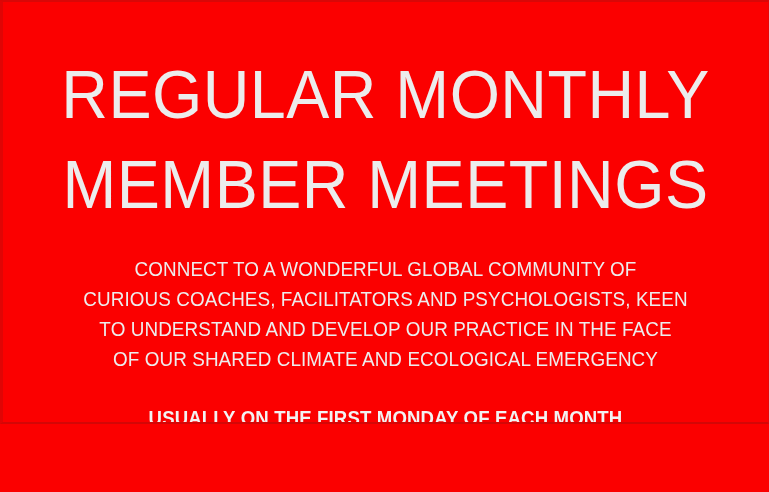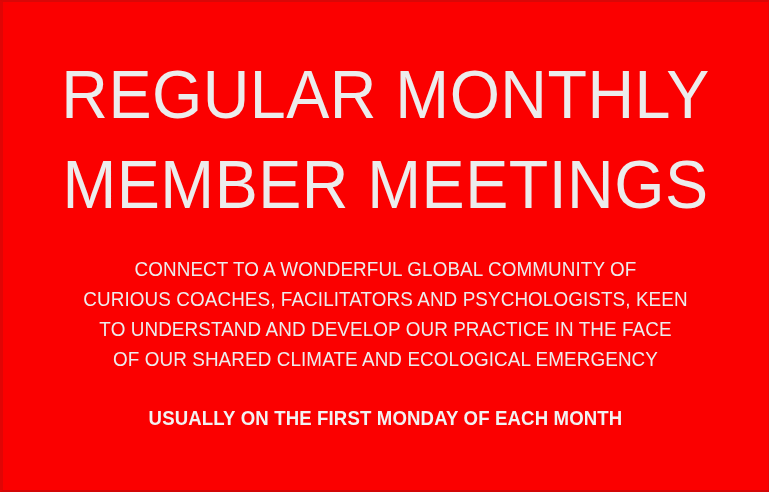--- a/index.html
+++ b/index.html
@@ -14,21 +14,21 @@
     overflow: hidden;
     background: #fb0000;
     font-family: "Liberation Sans", "DejaVu Sans", sans-serif;
   }
 
   
   .poster {
     position: relative;
     box-sizing: border-box;
     width: 769px;
-    height: 492px;
+    height: 424px;
     background: #fb0000;
     
     border-top: 2px solid #d90707;
     border-bottom: 2px solid #d40606;
     border-left: 3px solid #e00505;
     border-right: 1px solid #e60606;
     overflow: hidden;
     -webkit-font-smoothing: antialiased;
   }
 

